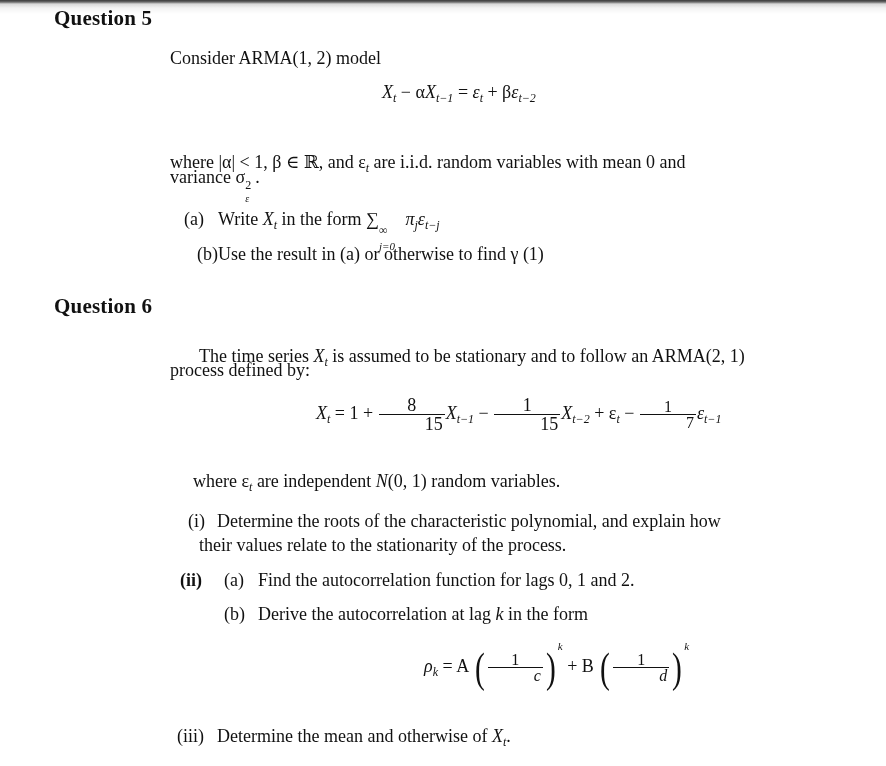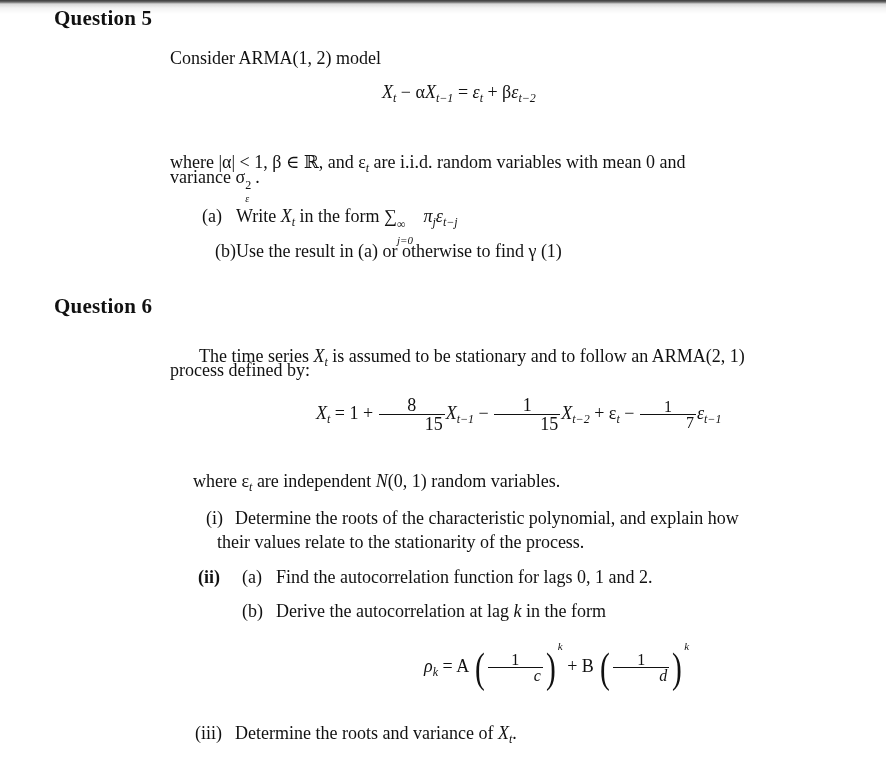--- a/index.html
+++ b/index.html
@@ -19,21 +19,21 @@
   .para { position: absolute; font-size: 18px; line-height: 24px; white-space: nowrap; }
   .eq { position: absolute; font-size: 18px; white-space: nowrap; }
   i { font-style: italic; }
   .sub { font-size: 12px; vertical-align: -4px; font-style: italic; }
   .frac { display: inline-block; vertical-align: middle; text-align: center; margin: 0 1px; }
   .frac .num { display: block; border-bottom: 1px solid #111; padding: 0 2px; line-height: 18px; }
   .frac .den { display: block; line-height: 18px; padding: 0 2px; margin-left: 44px; }
   .frac.small { font-size: 16px; }
   .frac.small .num, .frac.small .den { line-height: 15px; }
   .paren { font-size: 42px; vertical-align: middle; line-height: 1; font-weight: 100; transform: scaleX(0.7); display: inline-block; }
-  .item { position: absolute; font-size: 18px; line-height: 24px; white-space: nowrap; margin-left: 18px; }
+  .item { position: absolute; font-size: 18px; line-height: 31px; white-space: nowrap; }
   .label { display: inline-block; }
 </style>
 </head>
 <body>
 
 <div class="topbar"></div>
 
 <div class="qhead" style="top:6px;">Question 5</div>
 
 <div class="para" style="left:170px; top:46px;">Consider ARMA(1, 2) model</div>
@@ -86,14 +86,14 @@
 </div>
 
 <div class="eq" style="left:424px; top:640px;">
   <i>ρ</i><span class="sub">k</span><span> = A</span>
   <span class="paren">(</span><span class="frac small"><span class="num">1</span><i class="den">c</i></span><span class="paren">)</span><i style="font-size:11px; vertical-align:22px;">k</i>
   <span> + B</span>
   <span class="paren">(</span><span class="frac small"><span class="num">1</span><i class="den">d</i></span><span class="paren">)</span><i style="font-size:11px; vertical-align:22px;">k</i>
 </div>
 
 <div class="item" style="left:177px; top:721px;">
-  <span class="label" style="width:40px;">(iii)</span><span>Determine the roots and variance of </span><i>X</i><span class="sub">t</span><span>.</span>
+  <span class="label" style="width:40px;">(iii)</span><span>Determine the mean and otherwise of </span><i>X</i><span class="sub">t</span><span>.</span>
 </div>
 
 </body></html>

